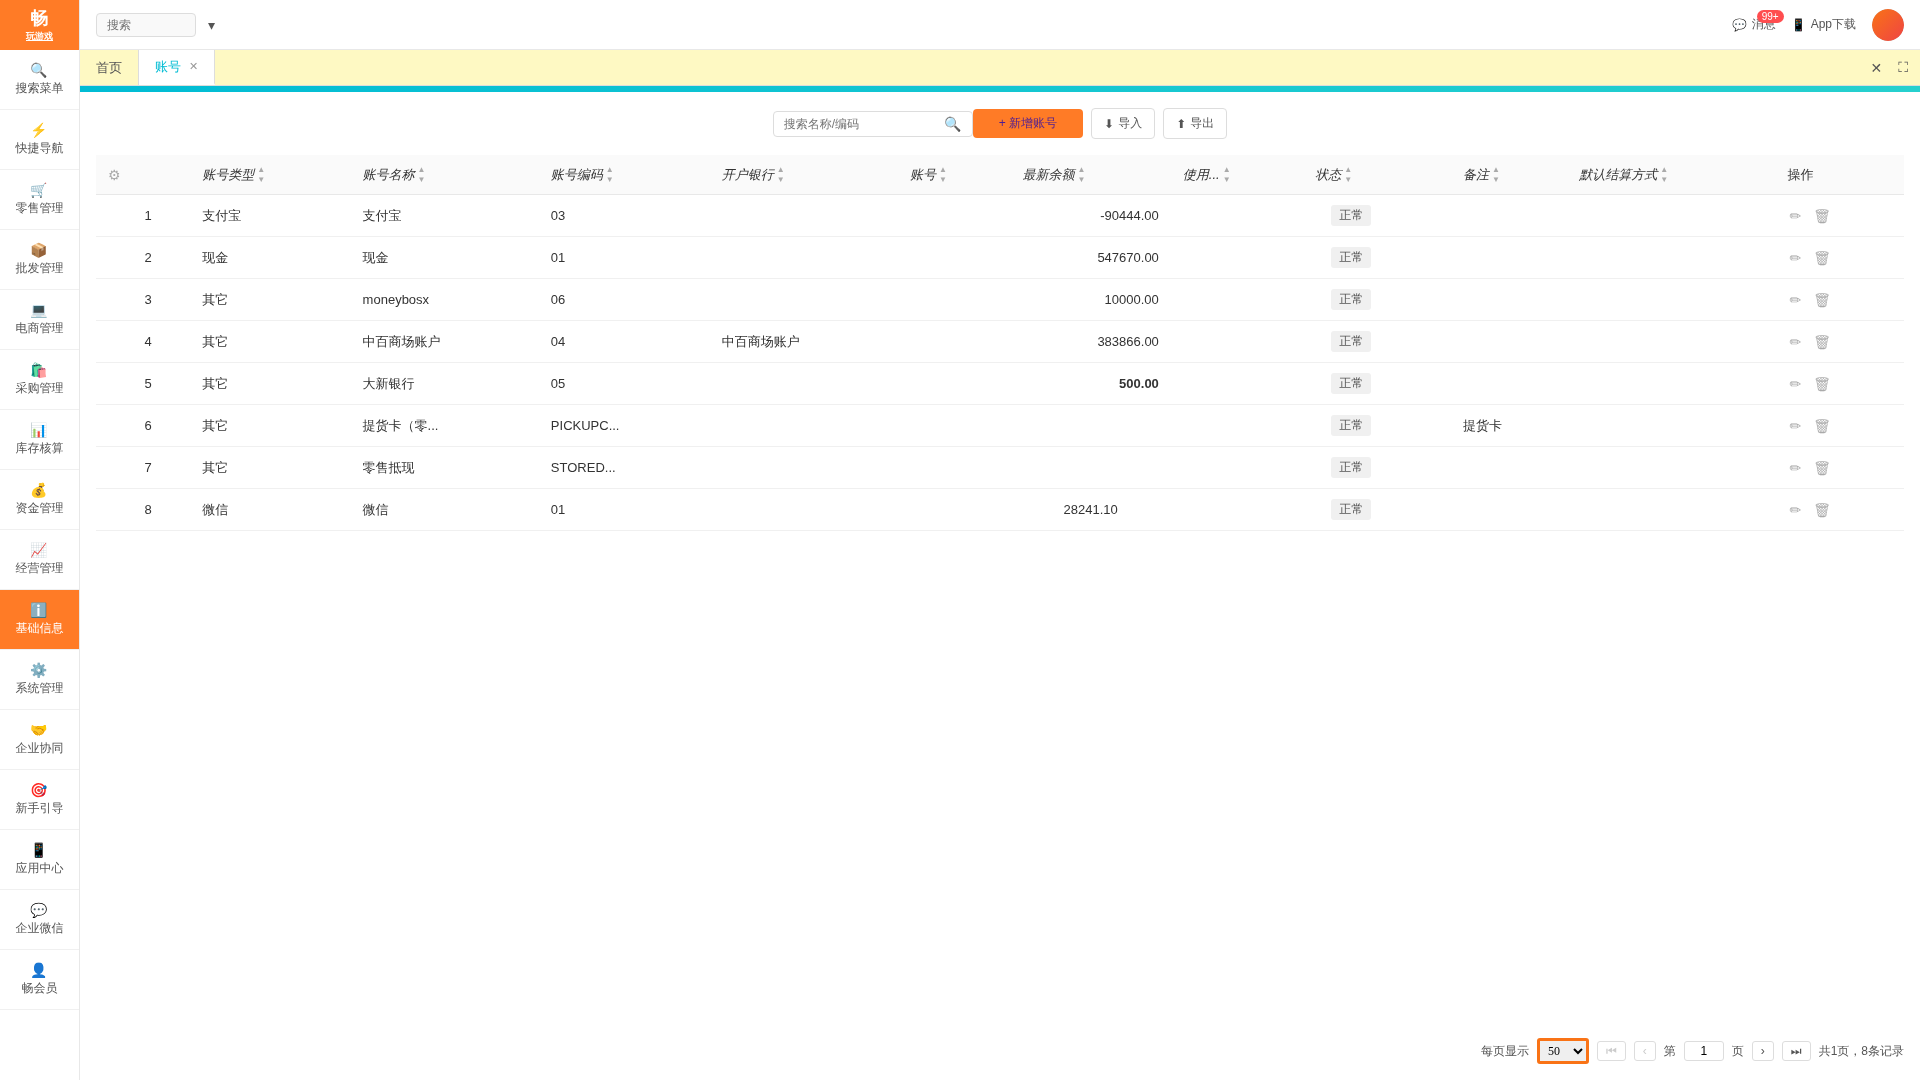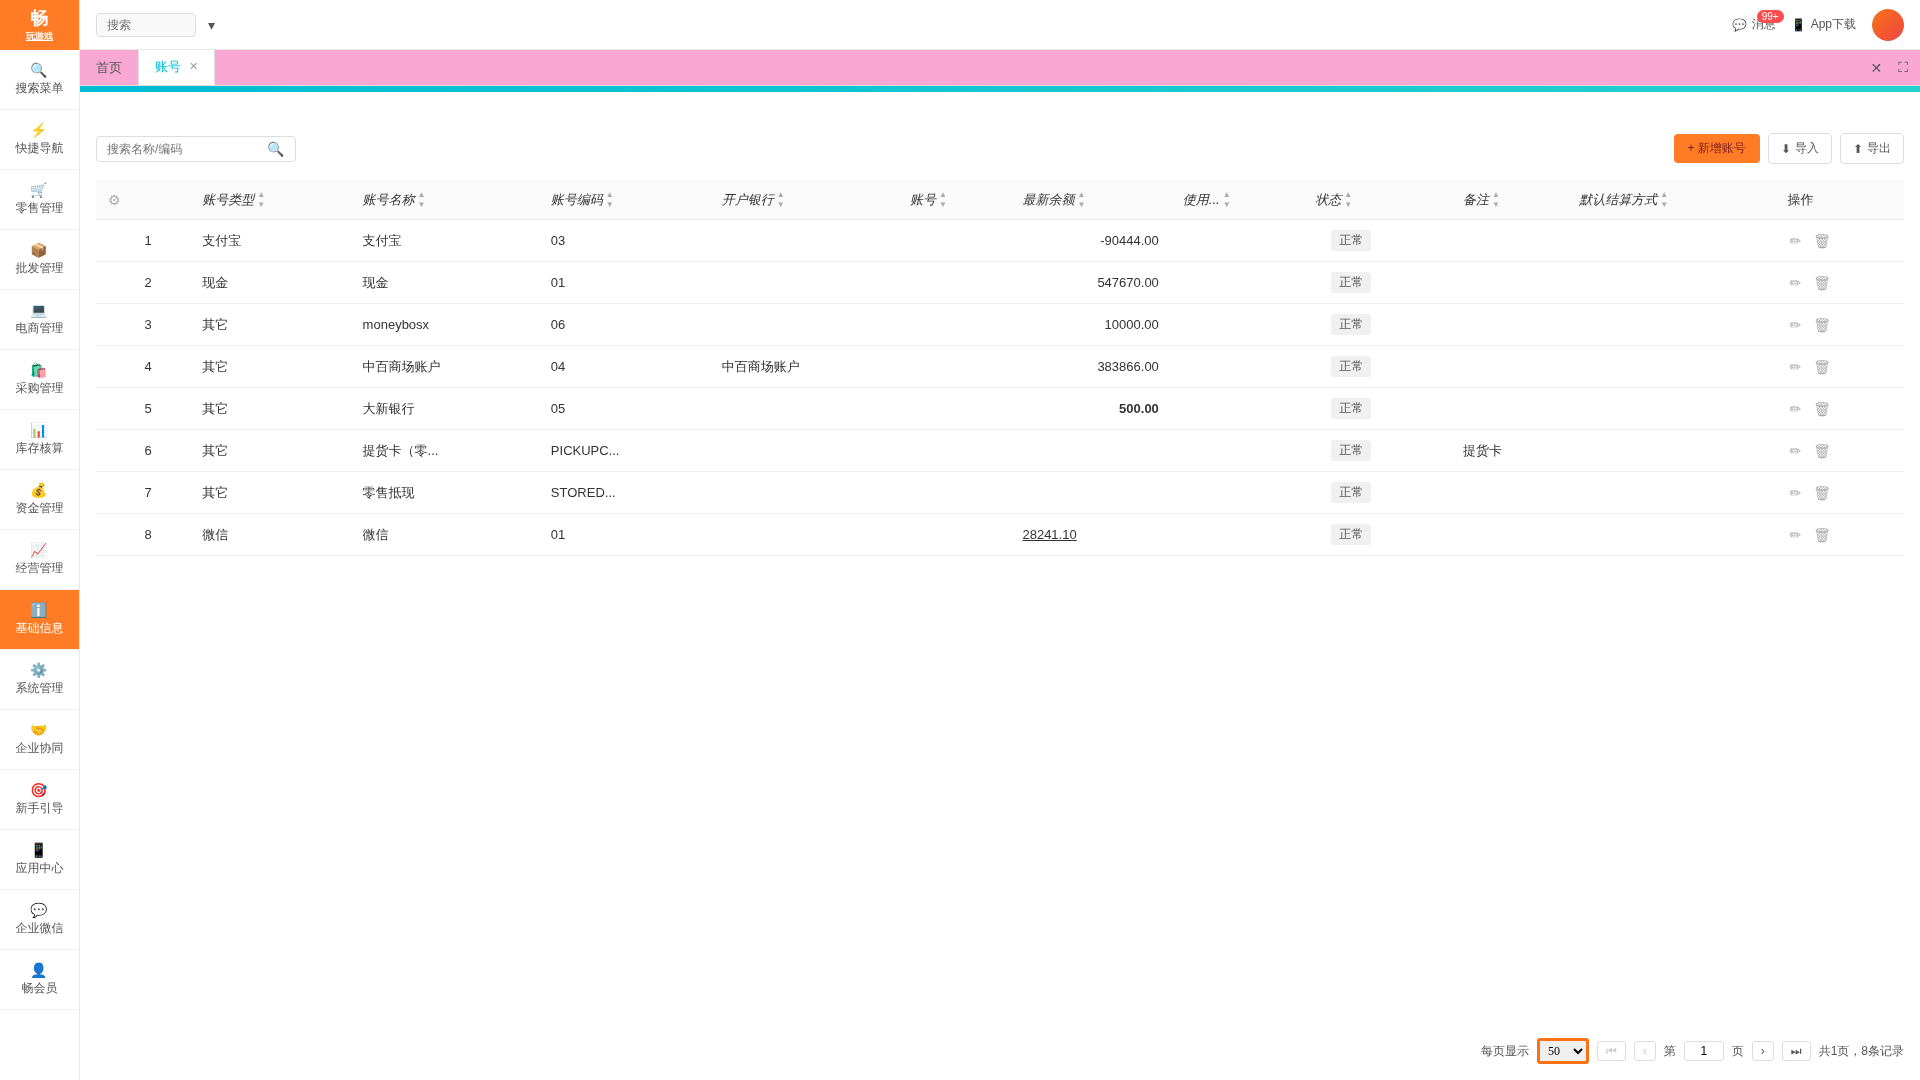--- a/index.html
+++ b/index.html
@@ -122,21 +122,21 @@
     .avatar {
       width: 32px;
       height: 32px;
       border-radius: 50%;
       background: #ccc;
       overflow: hidden;
     }
 
     
     .tab-bar {
-      background: #f9a8d4;
+      background: #fef9c3;
       border-bottom: 1px solid #ddd;
       display: flex;
       align-items: center;
       height: 36px;
       flex-shrink: 0;
     }
     .tab {
       padding: 0 16px;
       height: 100%;
       display: flex;
@@ -181,23 +181,22 @@
       overflow: auto;
       padding: 16px;
       display: flex;
       flex-direction: column;
     }
 
     
     .content-toolbar {
       display: flex;
       align-items: center;
-      justify-content: space-between;
+      justify-content: center;
       margin-bottom: 16px;
-      margin-top: 25px;
     }
     .search-box-content {
       display: flex;
       align-items: center;
       border: 1px solid #ddd;
       border-radius: 4px;
       padding: 4px 10px;
       width: 200px;
       gap: 6px;
     }
@@ -216,24 +215,24 @@
       color: #999;
       font-size: 14px;
     }
     .toolbar-right {
       display: flex;
       align-items: center;
       gap: 8px;
     }
     .btn-primary {
       background: #ff7b26;
-      color: #7f1d1d;
+      color: #4c1d95;
       border: none;
       border-radius: 4px;
-      padding: 6px 14px;
+      padding: 6px 26px;
       cursor: pointer;
       font-size: 12px;
       display: flex;
       align-items: center;
       gap: 4px;
     }
     .btn-secondary {
       background: #fff;
       color: #555;
       border: 1px solid #ddd;
@@ -633,21 +632,21 @@
     </td>
   </tr>
             <tr>
     <td></td>
     <td>8</td>
     <td>微信</td>
     <td>微信</td>
     <td>01</td>
     <td></td>
     <td></td>
-    <td style="text-align:left;text-decoration:underline;">28241.10</td>
+    <td style="text-align:center;">28241.10</td>
     <td></td>
     <td><span class="status-badge status-normal">正常</span></td>
     <td></td>
     <td></td>
     <td>
       <div class="action-btns">
         <button class="action-btn" title="编辑">✏</button>
         <button class="action-btn" title="删除">🗑</button>
       </div>
     </td>

